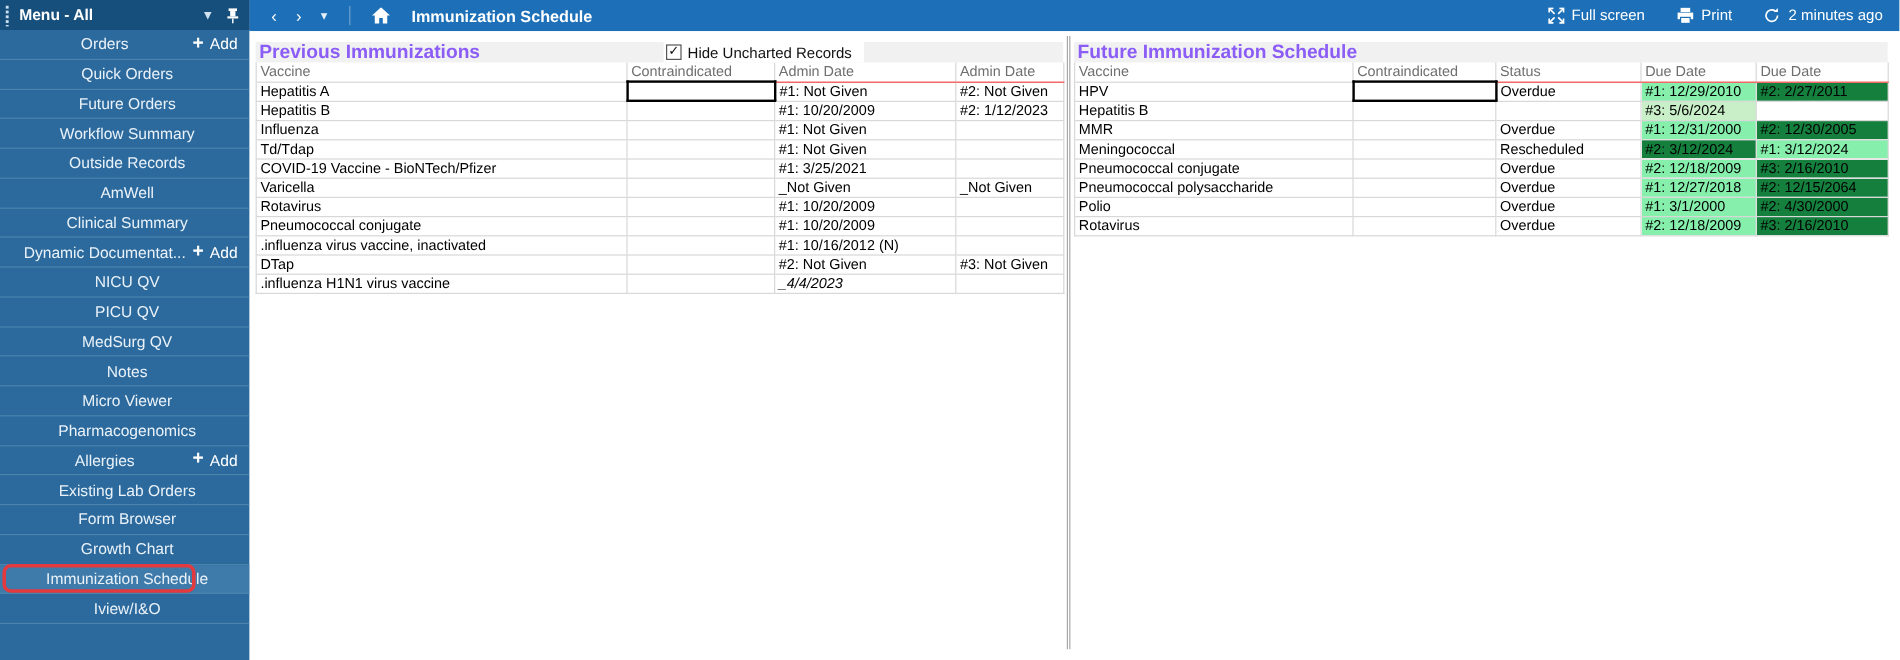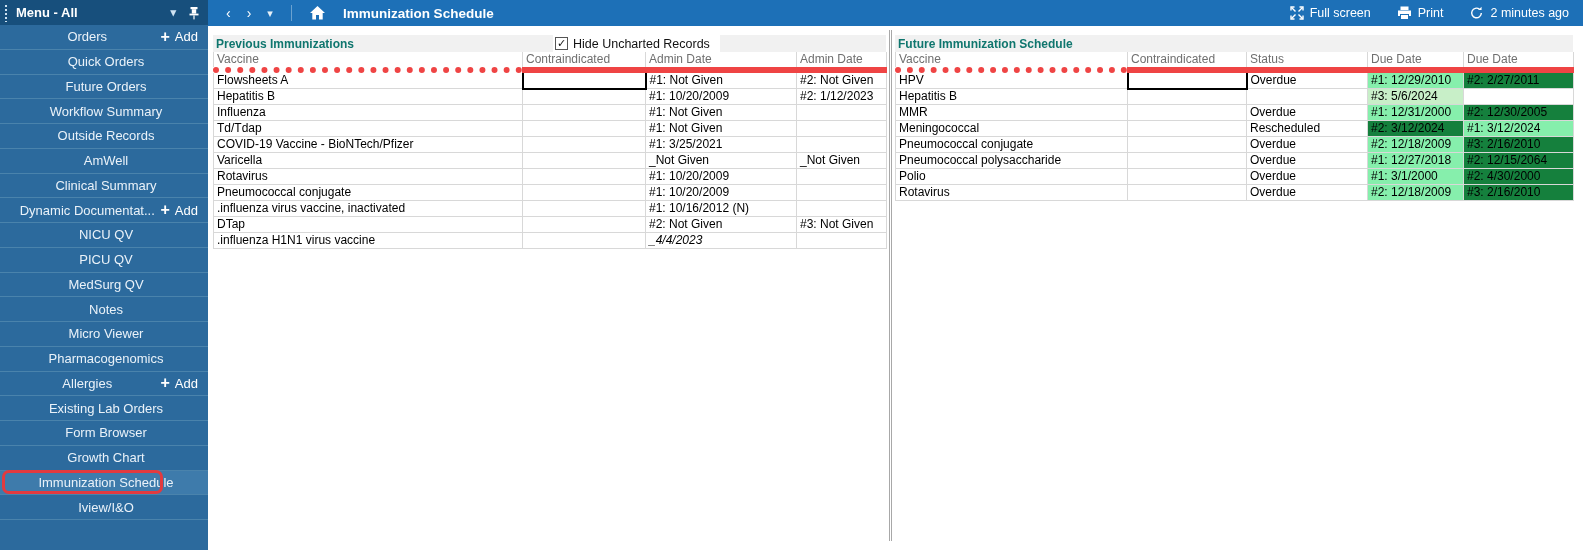--- a/index.html
+++ b/index.html
@@ -33,31 +33,31 @@
   .tb-divider { width:1px; height:16px; background:rgba(255,255,255,.35); margin:0 10px; }
   .home-btn { display:flex; align-items:center; padding:0 8px; cursor:pointer; }
   .tb-title { font-size:13.5px; font-weight:bold; margin-left:10px; }
   .tb-spacer { flex:1; }
   .tb-action { display:flex; align-items:center; gap:6px; font-size:12.5px; margin-left:26px; cursor:pointer; }
 
   
   .content { position:absolute; left:208px; top:26px; right:0; bottom:0; background:#fff; }
   .panel { position:absolute; top:9px; }
   .panel-band { height:17px; background:#f1f1f1; display:flex; align-items:center; position:relative; }
-  .panel-title { font-size:12px; font-weight:bold; color:#0f766e; padding-left:3px; white-space:nowrap; }
+  .panel-title { font-size:16px; font-weight:bold; color:#8b5cf6; padding-left:3px; white-space:nowrap; }
   .check-wrap { position:absolute; left:340px; top:0; height:17px; background:#fff; display:flex;
                 align-items:center; gap:5px; padding:0 10px 0 2px; cursor:pointer; }
   .checkbox { width:13px; height:13px; border:1px solid #555; background:#fff; font-size:11px; line-height:11px;
               text-align:center; color:#111; }
   .check-label { font-size:12.5px; color:#111; white-space:nowrap; }
 
   table { border-collapse:collapse; table-layout:fixed; font-size:12px; color:#000; background:#fff; }
   th, td { border:1px solid #d8d8d8; height:15px; line-height:15px; padding:0 3px; overflow:hidden;
            white-space:nowrap; text-align:left; }
-  th { color:#6f6f6f; font-weight:400; border-top:none; border-bottom:6px solid #ef4444; }
+  th { color:#6f6f6f; font-weight:400; border-top:none; border-bottom:1px solid #ef4444; }
   th.dotted { border-bottom-style:dotted; border-right-style:dotted; }
   td.focused { border:2px solid #000; }
   td.italic { font-style:italic; }
   td.bg-pink { background:#86efac; }
   td.bg-green { background:#c8efc8; }
   td.bg-gray { background:#15803d; }
 
   .splitter { position:absolute; left:681px; top:4px; height:511px; width:3px; background:#fff;
               border-left:1px solid #a8a8a8; border-right:1px solid #a8a8a8; }
 
@@ -215,21 +215,21 @@
         <thead>
             <tr>
           <th class="dotted">Vaccine</th>
           <th>Contraindicated</th>
           <th>Admin Date</th>
           <th>Admin Date</th>
         </tr>
           </thead>
         <tbody>
             <tr>
-              <td>Flowsheets A</td>
+              <td>Hepatitis A</td>
               <td class="focused"></td>
               <td>#1: Not Given</td>
               <td>#2: Not Given</td>
             </tr>
             <tr>
               <td>Hepatitis B</td>
               <td></td>
               <td>#1: 10/20/2009</td>
               <td>#2: 1/12/2023</td>
             </tr>

